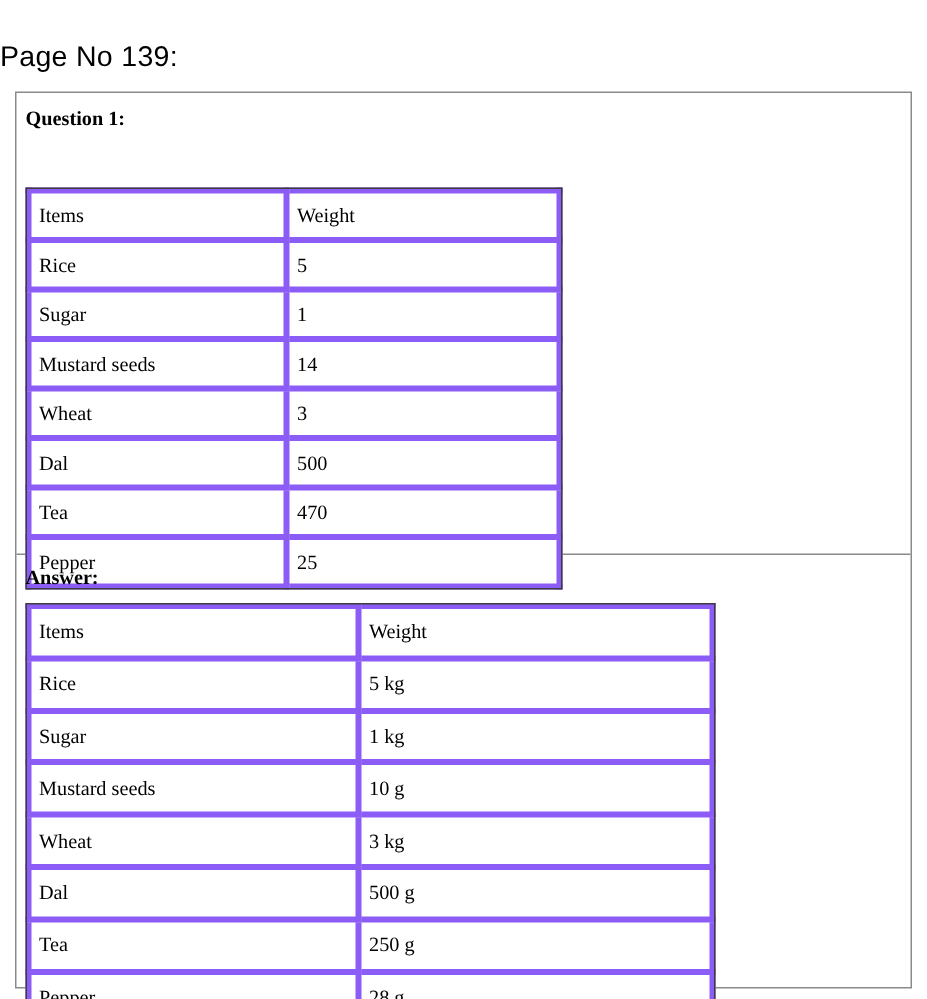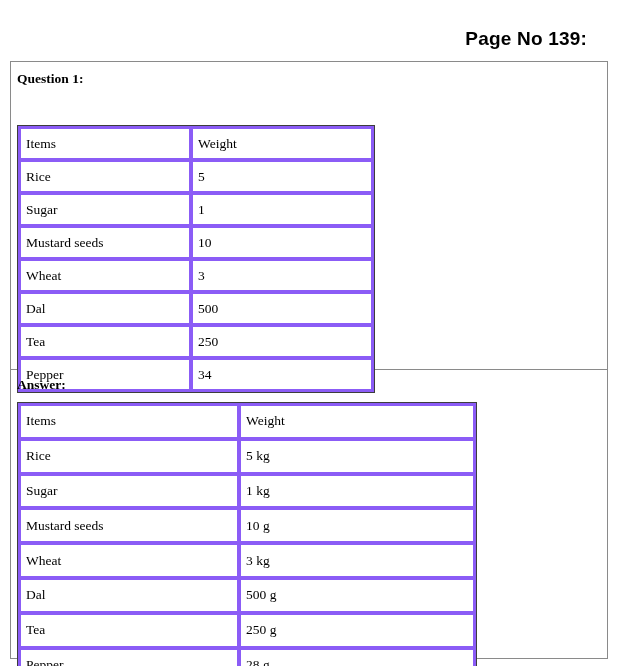--- a/index.html
+++ b/index.html
@@ -20,23 +20,23 @@
     width: 618px;
     height: 666px;
   }
 
   
   .page-title {
     position: absolute;
     left: 0;
     top: 27px;
     width: 587px;
-    text-align: right;
+    text-align: left;
     font-family: "Liberation Sans", "DejaVu Sans", sans-serif;
-    font-weight: bold;
+    font-weight: normal;
     font-size: 19px;
     line-height: 24px;
     letter-spacing: 0.2px;
     color: #000000;
   }
 
   
   .content-box {
     position: absolute;
     left: 10px;
@@ -162,37 +162,37 @@
           <tr>
             <td>Rice</td>
             <td>5</td>
           </tr>
           <tr>
             <td>Sugar</td>
             <td>1</td>
           </tr>
           <tr>
             <td>Mustard seeds</td>
-            <td>10</td>
+            <td>14</td>
           </tr>
           <tr>
             <td>Wheat</td>
             <td>3</td>
           </tr>
           <tr>
             <td>Dal</td>
             <td>500</td>
           </tr>
           <tr>
             <td>Tea</td>
-            <td>250</td>
+            <td>470</td>
           </tr>
           <tr>
             <td>Pepper</td>
-            <td>34</td>
+            <td>25</td>
           </tr>
         </tbody>
       </table>
 
     </div>
 
     <div class="answer-section">
 
       <div class="a-label">Answer:</div>
 

